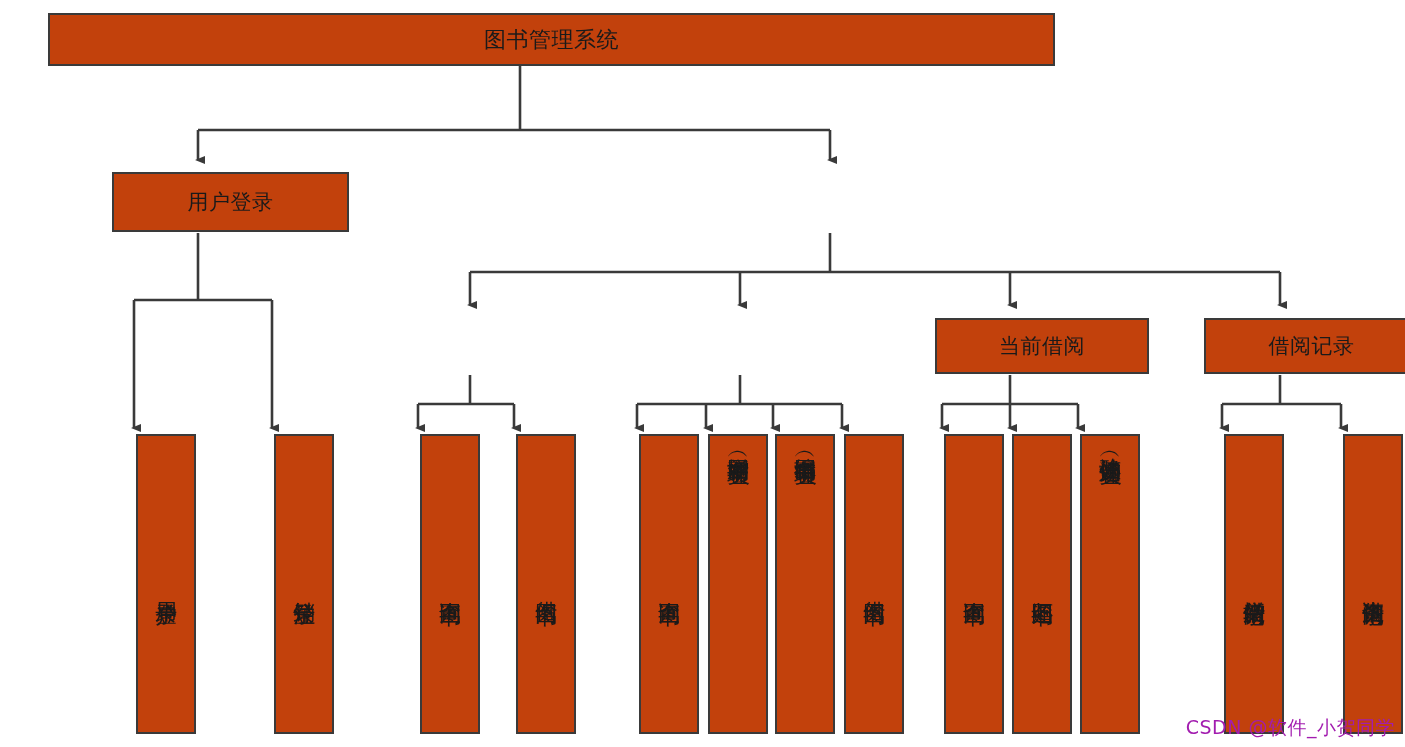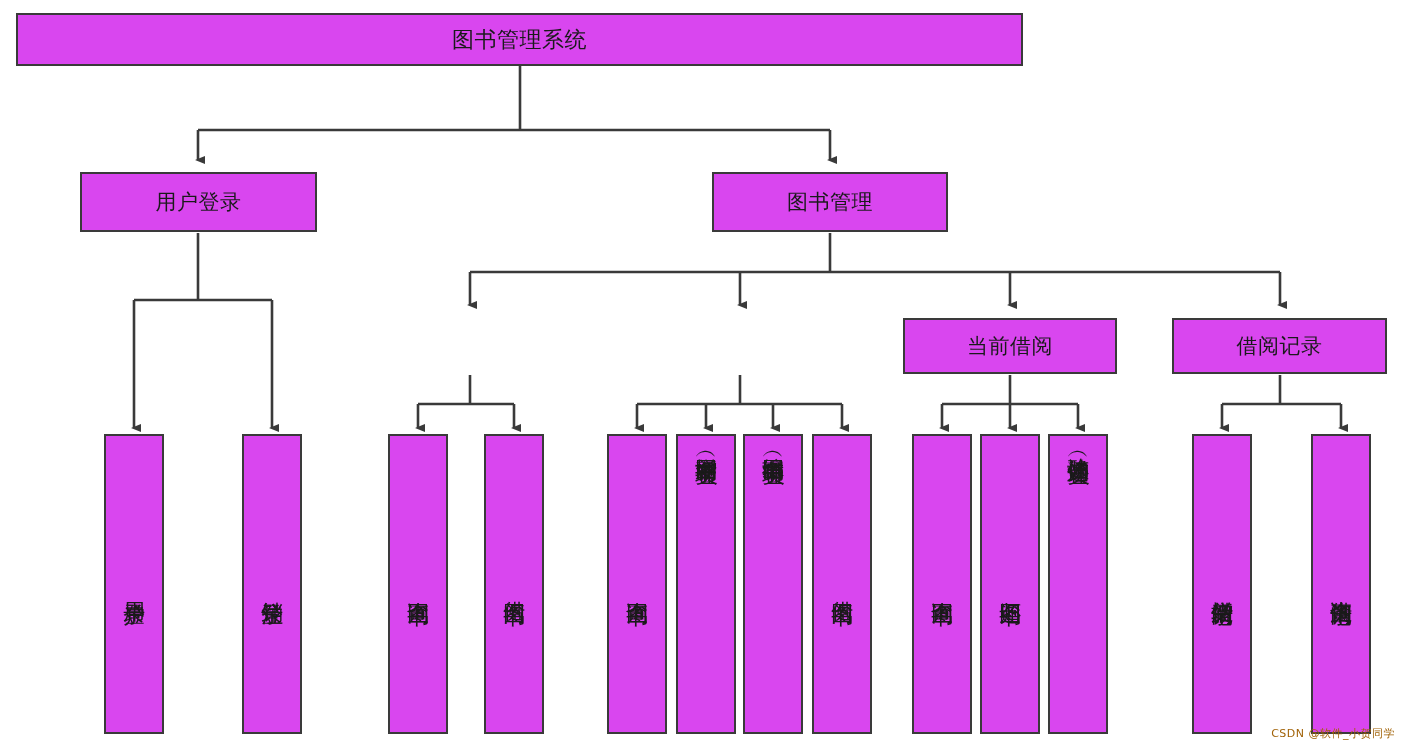--- a/index.html
+++ b/index.html
@@ -14,25 +14,26 @@
     position: relative;
     width: 1405px;
     height: 747px;
     background: #ffffff;
     overflow: hidden;
   }
   .node {
     position: absolute;
     box-sizing: border-box;
     border: 2px solid #3a3a3a;
-    background: #d946ef;
+    background: #c2410c;
     display: flex;
     align-items: center;
     justify-content: center;
     color: #1a1a1a;
+    margin-left: 32px;
   }
   .node-h {
     font-size: 21px;
     letter-spacing: 0.5px;
     white-space: nowrap;
   }
   .node-root {
     font-size: 22px;
   }
   .node-v {
@@ -60,22 +61,22 @@
     left: 0;
     top: 0;
     width: 1405px;
     height: 747px;
     pointer-events: none;
   }
   .watermark {
     position: absolute;
     right: 10px;
     bottom: 6px;
-    font-size: 11px;
-    color: #a16207;
+    font-size: 19px;
+    color: #a21caf;
     white-space: nowrap;
     letter-spacing: 0.5px;
   }
 </style>
 </head>
 <body>
 
 <div id="canvas">
 
   <svg class="links" viewBox="0 0 1405 747">
@@ -130,23 +131,20 @@
   </svg>
 
   <div class="node node-h node-root" style="left:16px; top:13px; width:1007px; height:53px;">
     <span>图书管理系统</span>
   </div>
 
   <div class="node node-h" style="left:80px; top:172px; width:237px; height:60px;">
     <span>用户登录</span>
   </div>
 
-  <div class="node node-h" style="left:712px; top:172px; width:236px; height:60px;">
-    <span>图书管理</span>
-  </div>
 
 
 
   <div class="node node-h" style="left:1172px; top:318px; width:215px; height:56px;">
     <span>借阅记录</span>
   </div>
 
   <div class="node node-h" style="left:903px; top:318px; width:214px; height:56px;">
     <span>当前借阅</span>
   </div>

